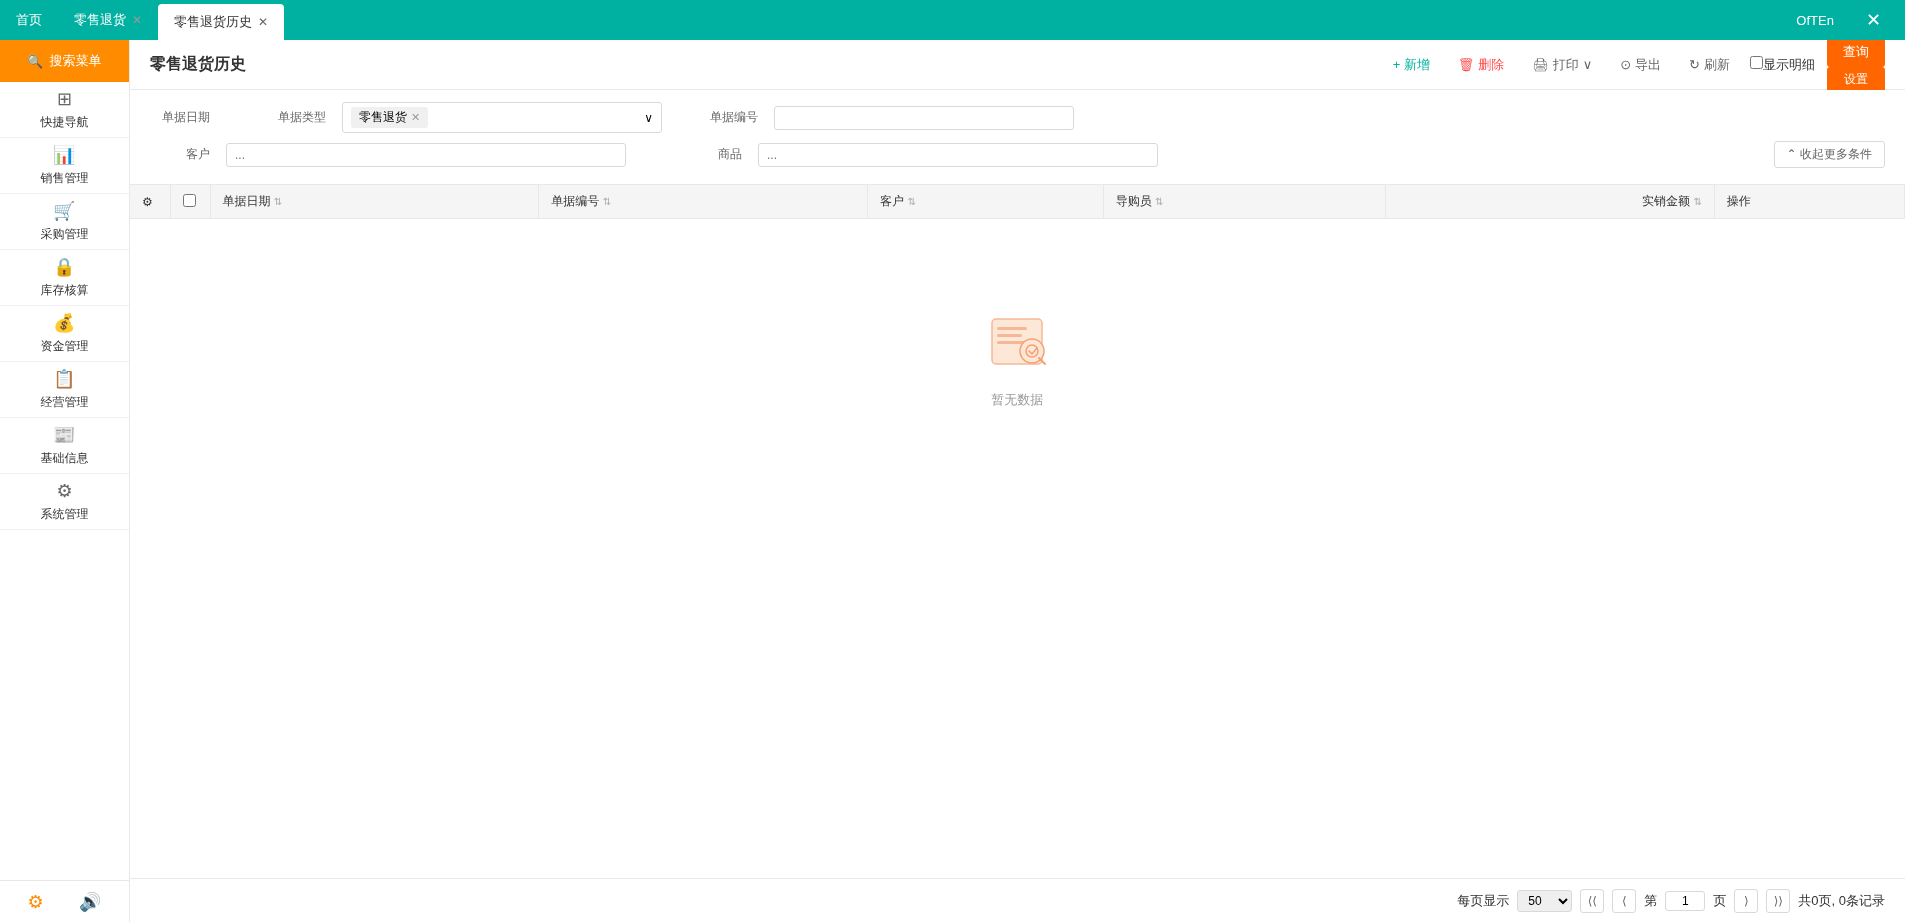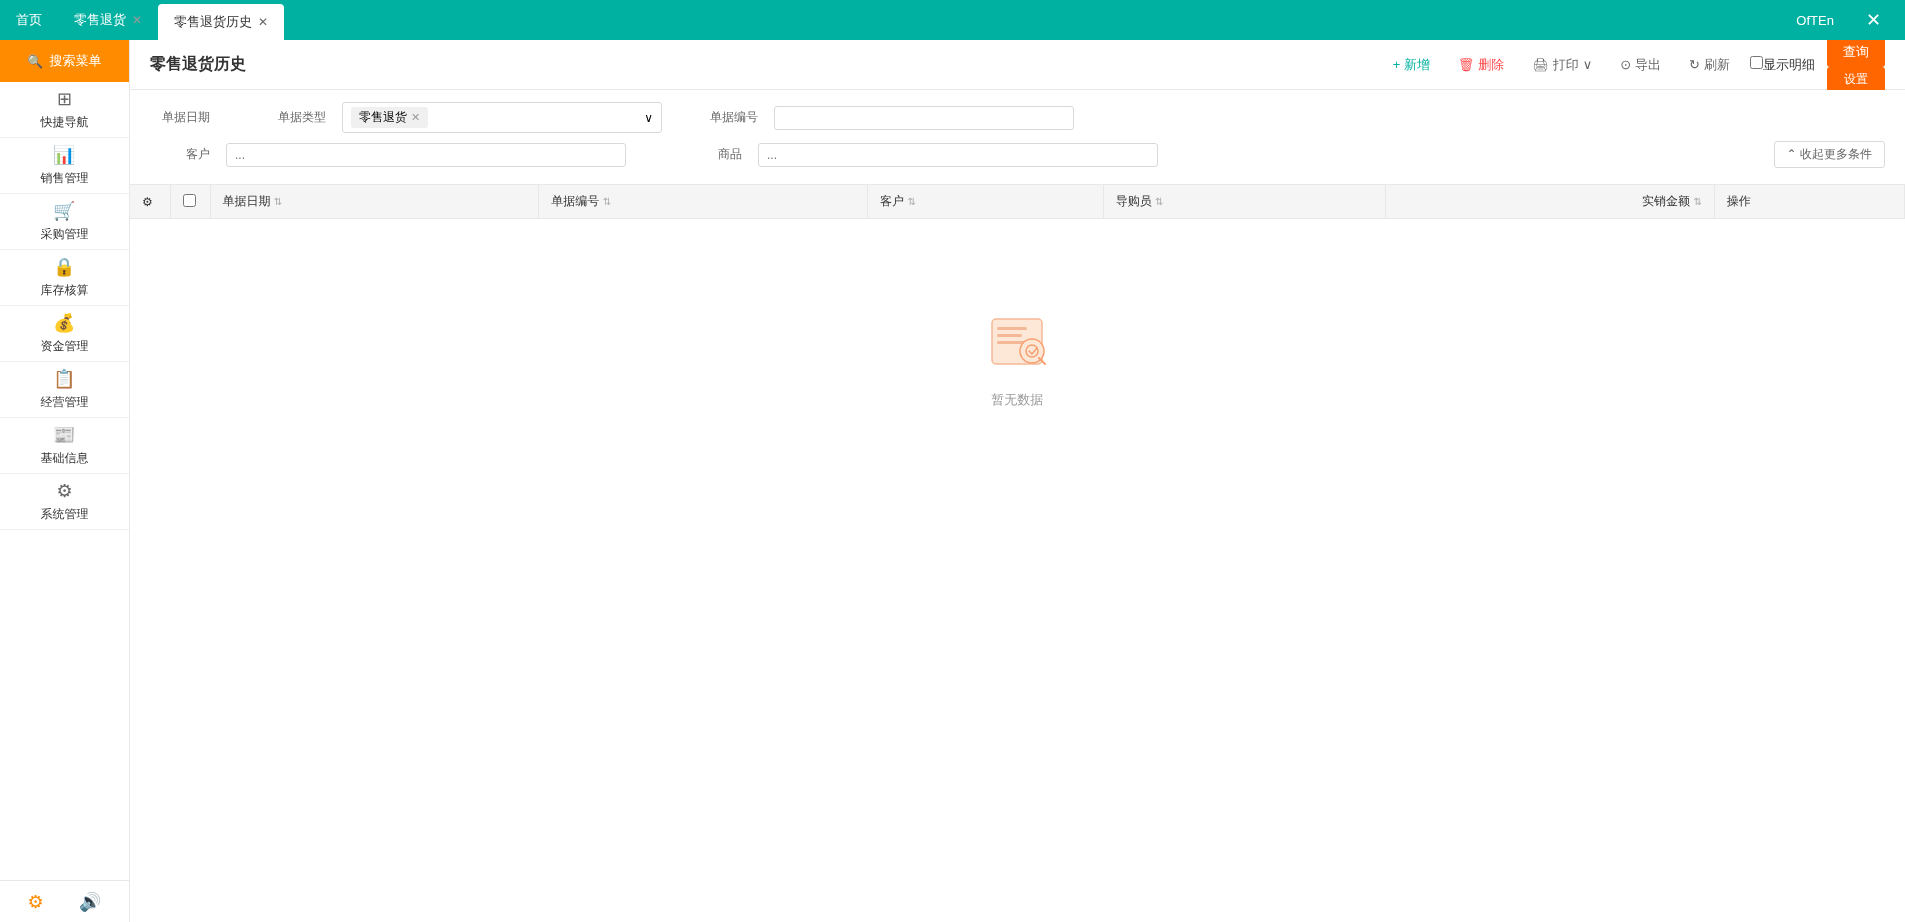--- a/index.html
+++ b/index.html
@@ -518,14 +518,31 @@
                   <polyline points="52,52 55,55 60,49" fill="none" stroke="#f5a070" stroke-width="1.5" stroke-linecap="round" stroke-linejoin="round"></polyline>
                 </svg>
                 <span class="empty-text">暂无数据</span>
               </div>
             </td>
           </tr>
         </tbody>
       </table>
     </div>
 
+    <div class="footer-bar">
+      <span>每页显示</span>
+      <select class="page-size-select">
+        <option>10</option>
+        <option>20</option>
+        <option selected="">50</option>
+        <option>100</option>
+      </select>
+      <div class="page-nav-btn">⟨⟨</div>
+      <div class="page-nav-btn">⟨</div>
+      <span>第</span>
+      <input class="page-input" type="text" value="1" style="">
+      <span>页</span>
+      <div class="page-nav-btn">⟩</div>
+      <div class="page-nav-btn">⟩⟩</div>
+      <span>共0页, 0条记录</span>
+    </div>
   </div>
 </div>
 
 </body></html>

